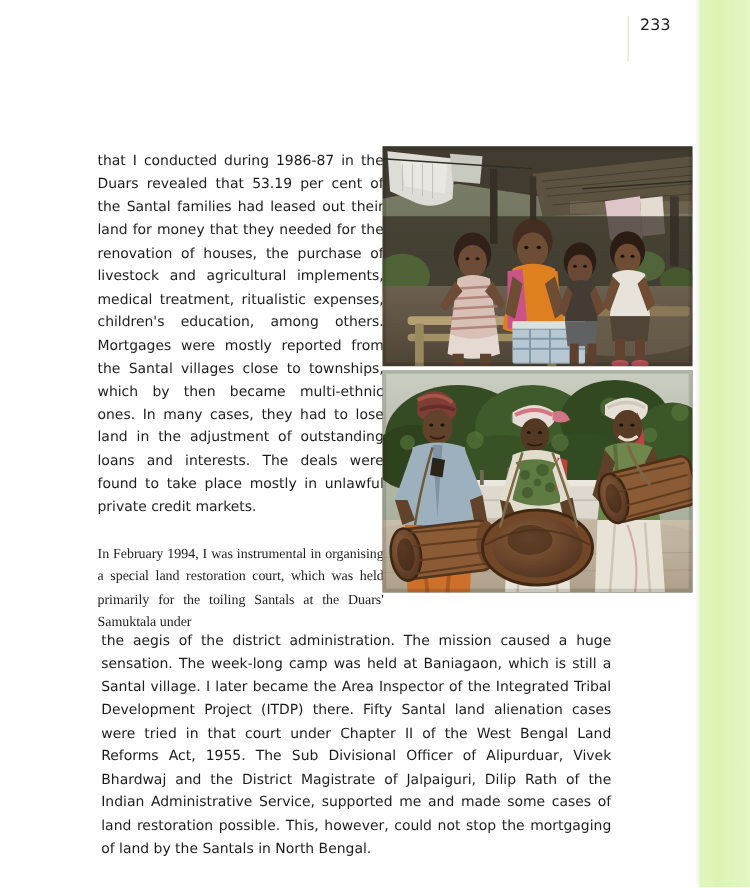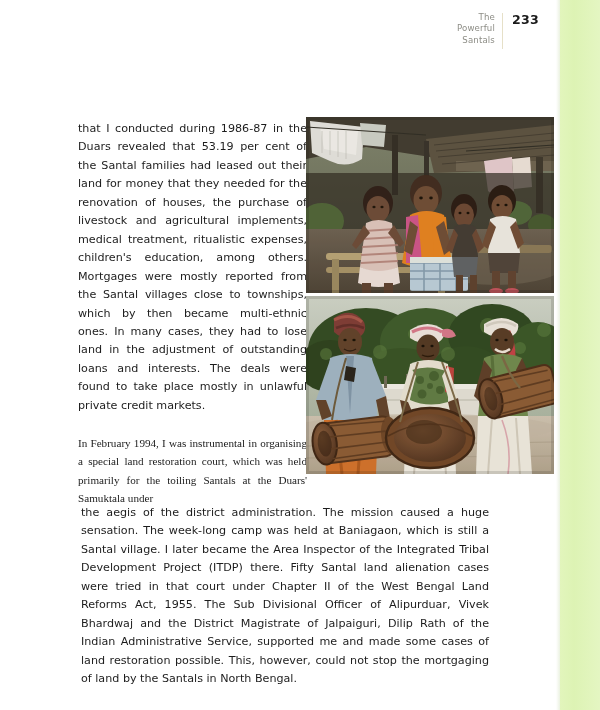--- a/index.html
+++ b/index.html
@@ -60,21 +60,21 @@
   #header-rule {
     position: absolute;
     left: 172px; top: 2px;
     width: 1.4px; height: 36px;
     background: #e6e0c8;
   }
   #header-folio {
     position: absolute;
     left: 182px; top: 1px;
     font-family: "DejaVu Sans", sans-serif;
-    font-weight: bold;
+    font-weight: normal;
     font-size: 12.6px;
     color: #1a1a1a;
     letter-spacing: .2px;
   }
 
   
   .col-text {
     position: absolute;
     font-family: "DejaVu Sans", sans-serif;
     font-size: 11.15px;
@@ -117,25 +117,20 @@
 <body>
 
 <div id="page-sheet">
 
   <div id="edge-panel-shadow"></div>
   <div id="edge-panel">
     
   </div>
 
   <div id="header">
-    <div id="header-title">
-      <span>The</span>
-      <span>Powerful</span>
-      <span>Santals</span>
-    </div>
     <div id="header-rule"></div>
     <div id="header-folio">233</div>
   </div>
 
   <div id="para-wrap-1" class="col-text">
     <p>that I conducted during 1986-87 in the Duars revealed that 53.19 per cent of the Santal families had leased out their land for money that they needed for the renovation of houses, the purchase of livestock and agricultural implements, medical treatment, ritualistic expenses, children's education, among others. Mortgages were mostly reported from the Santal villages close to townships, which by then became multi-ethnic ones. In many cases, they had to lose land in the adjustment of outstanding loans and interests. The deals were found to take place mostly in unlawful private credit markets.</p>
     <p>In February 1994, I was instrumental in organising a special land restoration court, which was held primarily for the toiling Santals at the Duars' Samuktala under</p>
   </div>
 
   <div id="para-full" class="col-text">

